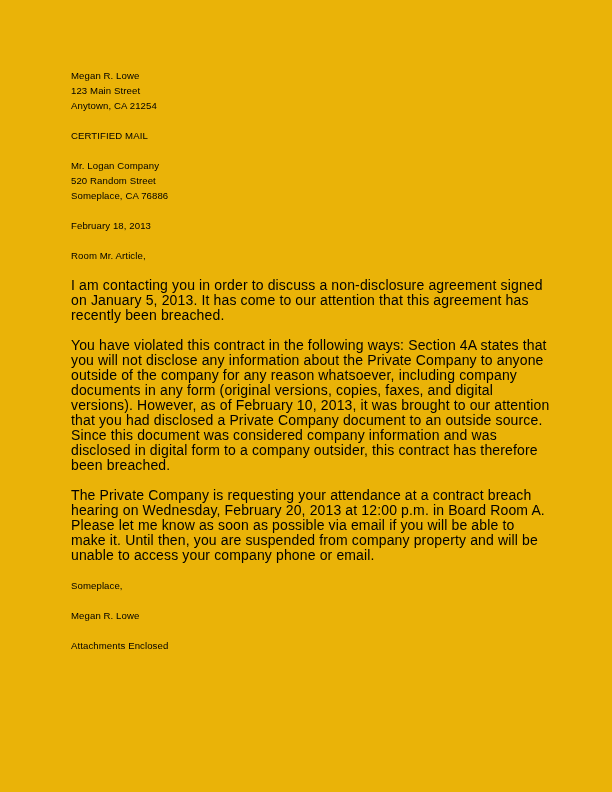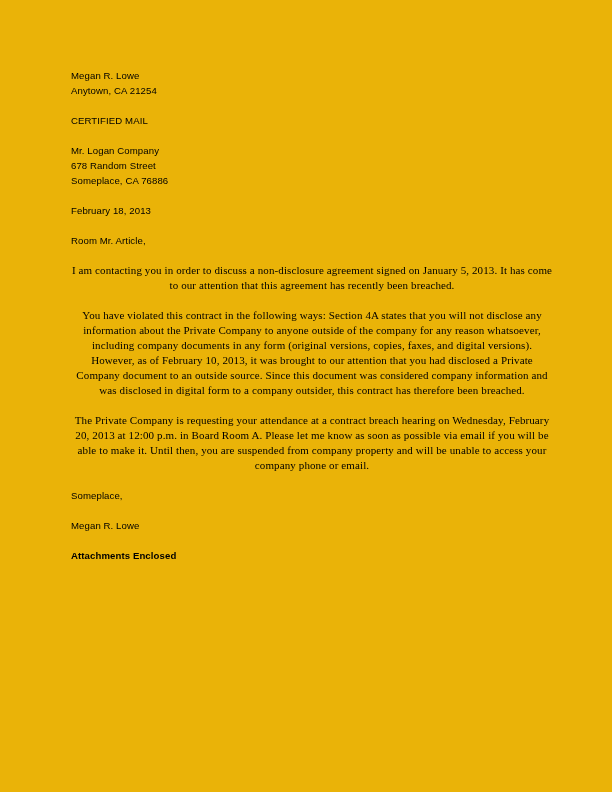--- a/index.html
+++ b/index.html
@@ -25,55 +25,54 @@
     position: absolute;
     left: 71px;
     top: 68px;
     width: 482px;
   }
   .block {
     margin: 0 0 15px 0;
   }
   .block:last-child {
     margin-bottom: 0;
-    font-weight: bold;
   }
   .line {
     font-size: 9.6px;
     line-height: 15px;
     letter-spacing: 0.01em;
     white-space: pre-wrap;
   }
   .para {
-    font-size: 11px;
+    font-size: 14px;
     line-height: 15px;
     letter-spacing: 0.01em;
-    text-align: center;
+    text-align: left;
     margin: 0;
-    font-family: Liberation Serif, serif;
   }
 </style>
 </head>
 <body>
 
 <div class="page">
   <div class="letter">
 
     <div class="block">
       <div class="line">Megan R. Lowe</div>
+      <div class="line">123 Main Street</div>
       <div class="line">Anytown, CA 21254</div>
     </div>
 
     <div class="block">
       <div class="line">CERTIFIED MAIL</div>
     </div>
 
     <div class="block">
       <div class="line">Mr. Logan Company</div>
-      <div class="line">678 Random Street</div>
+      <div class="line">520 Random Street</div>
       <div class="line">Someplace, CA 76886</div>
     </div>
 
     <div class="block">
       <div class="line">February 18, 2013</div>
     </div>
 
     <div class="block">
       <div class="line">Room Mr. Article,</div>
     </div>

